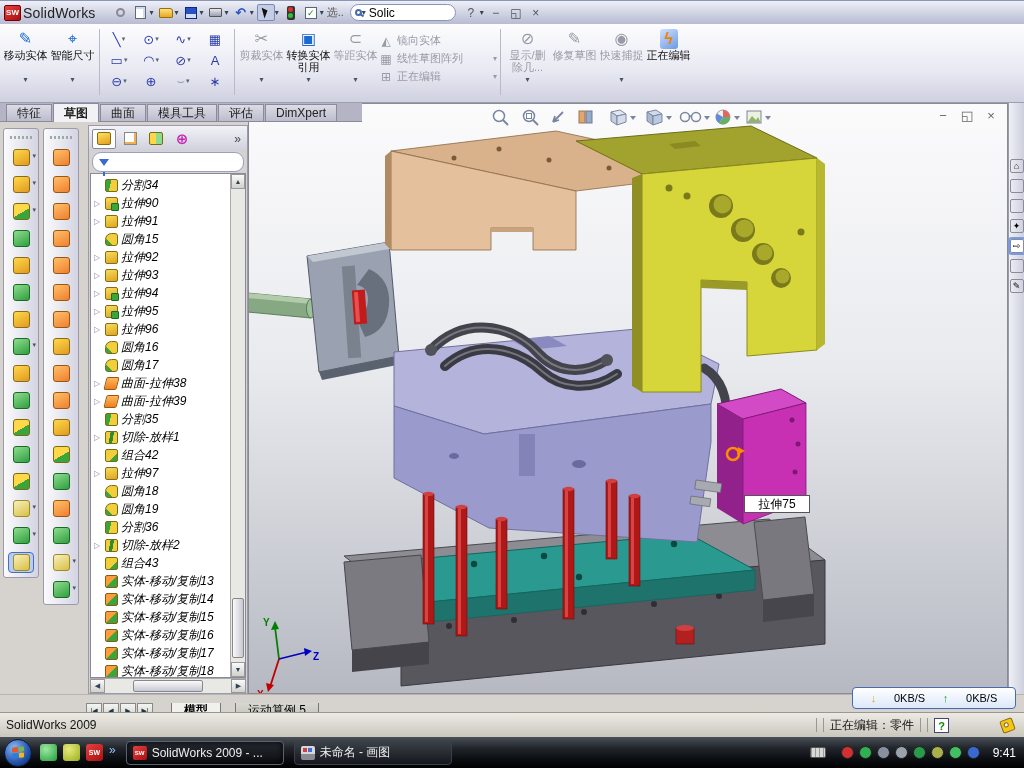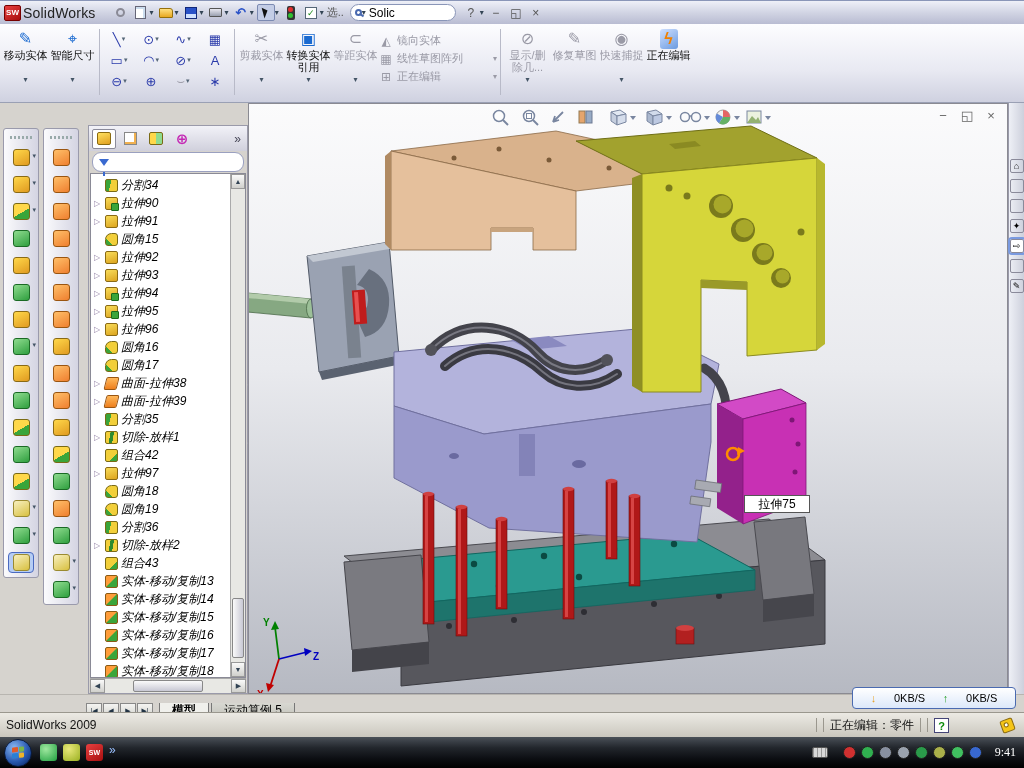--- a/index.html
+++ b/index.html
@@ -161,21 +161,21 @@
   
   #taskpane { position:absolute; left:1008px; top:0; width:16px; height:591px;
     background:linear-gradient(90deg,#eef0f6,#cdd0dc); border-left:1px solid #9a9aaa;
     display:flex; flex-direction:column; align-items:center; gap:6px; padding-top:56px; }
   .tp-ico { width:14px; height:14px; border-radius:2px; border:1px solid #8a8a9a; font-size:9px;
     display:flex; align-items:center; justify-content:center; }
   .tp-ico.active { outline:2px solid #7a9ae0; background:#fff; }
 
   
   #modeltabs { position:absolute; top:694px; left:0; width:1024px; height:32px; background:#d6d3ce;
-    display:flex; align-items:center; padding-left:86px; gap:2px; border-top:1px solid #b8b5b0; }
+    display:flex; align-items:center; padding-left:86px; gap:14px; border-top:1px solid #b8b5b0; }
   .navbtn { width:16px; height:15px; background:linear-gradient(#f4f4f2,#d2d2cc); border:1px solid #888;
     font-size:7px; color:#234; display:flex; align-items:center; justify-content:center; }
   .mtab { height:16px; padding:0 12px; border:1px solid #777; border-top:none; font-size:12px;
     background:linear-gradient(#d8d8d2,#c2c2ba); display:flex; align-items:center; cursor:default; }
   .mtab.active { background:#f0f0ec; font-weight:bold; }
 
   
   #statusbar { position:absolute; top:712px; left:0; width:1024px; height:25px;
     background:linear-gradient(#eceae4,#cac7be); border-top:1px solid #9a978e;
     display:flex; align-items:center; padding:0 6px; color:#111; }
@@ -216,21 +216,21 @@
   .task-ico-sw { width:14px; height:14px; background:linear-gradient(145deg,#e84040,#a80f0f); border-radius:2px;
     color:#fff; font-size:6px; font-weight:bold; display:flex; align-items:center; justify-content:center; flex:none; }
   .task-ico-paint { width:14px; height:14px; background:linear-gradient(180deg,#d8d8dc 60%,#8a8a92 60%);
     border-radius:2px; flex:none; position:relative; }
   .task-ico-paint::after { content:""; position:absolute; left:2px; top:2px; width:4px; height:4px;
     background:#d04040; box-shadow:5px 0 0 #4070d0; }
   #tray { margin-left:auto; display:flex; align-items:center; gap:5px; padding-right:8px; }
   .kbd-ico { width:16px; height:11px; background:#d8d8d8; border:1px solid #555; border-radius:2px; margin-right:10px;
     background-image:repeating-linear-gradient(90deg,#999 0 1px,transparent 1px 4px); }
   .tray-ico { width:13px; height:13px; border-radius:50%; border:1px solid #222; }
-  #clock { font-size:12px; color:#fff; margin-left:8px;font-family:Liberation Serif, serif; }
+  #clock { font-size:12px; color:#fff; margin-left:8px; }
 </style>
 </head>
 <body>
 
 <div id="app">
 
   <div id="titlebar">
     <span class="swcube">SW</span>
     <span class="logotext"><b>Solid</b><span>Works</span></span>
     <span class="tb-ico">
@@ -401,20 +401,29 @@
         <span class="bcaret">▾</span>
       </div>
         <div class="bigbtn">
         <span class="bicon ic-rapid">ϟ</span>
         <span class="blabel">正在编辑</span>
         <span class="bcaret">▾</span>
       </div>
       </div>
   </div>
 
+  <div id="tabstrip">
+
+  <span class="dtab">特征</span>
+      <span class="dtab active">草图</span>
+      <span class="dtab">曲面</span>
+      <span class="dtab">模具工具</span>
+      <span class="dtab">评估</span>
+      <span class="dtab">DimXpert</span>
+    </div>
 
   <div id="workarea">
 
     <div class="ltoolbar" id="ltb1">
 
     <span class="ltool hascaret">
           <i class="ticon2 pA"></i>
         </span>
         <span class="ltool hascaret">
           <i class="ticon2 pA"></i>
@@ -976,20 +985,31 @@
         <i style="background:#e05a2b"></i>
           <i style="background:#7ab648"></i>
         <i style="background:#2a7fd4"></i>
           <i style="background:#f0b428"></i>
       </span>
     </div>
     <span class="ql ql1"></span>
     <span class="ql ql2"></span>
     <span class="ql ql3">SW</span>
     <span class="ql-chev">»</span>
+    <div style="display:flex">
+
+    <div class="taskbtn active">
+        <span class="task-ico-sw">SW</span>
+        <span>SolidWorks 2009 - ...</span>
+      </div>
+        <div class="taskbtn">
+        <span class="task-ico-paint"></span>
+        <span>未命名 - 画图</span>
+      </div>
+      </div>
     <div id="tray">
       <span class="kbd-ico"></span>
       <span style="display:flex;gap:5px">
 
       <span class="tray-ico swatch" style="background: rgb(208, 48, 48);"></span>
           <span class="tray-ico swatch" style="background: rgb(48, 176, 80);"></span>
           <span class="tray-ico swatch" style="background: rgb(136, 144, 160);"></span>
           <span class="tray-ico swatch" style="background: rgb(154, 162, 174);"></span>
           <span class="tray-ico swatch" style="background: rgb(42, 154, 74);"></span>
           <span class="tray-ico swatch" style="background: rgb(170, 176, 74);"></span>

